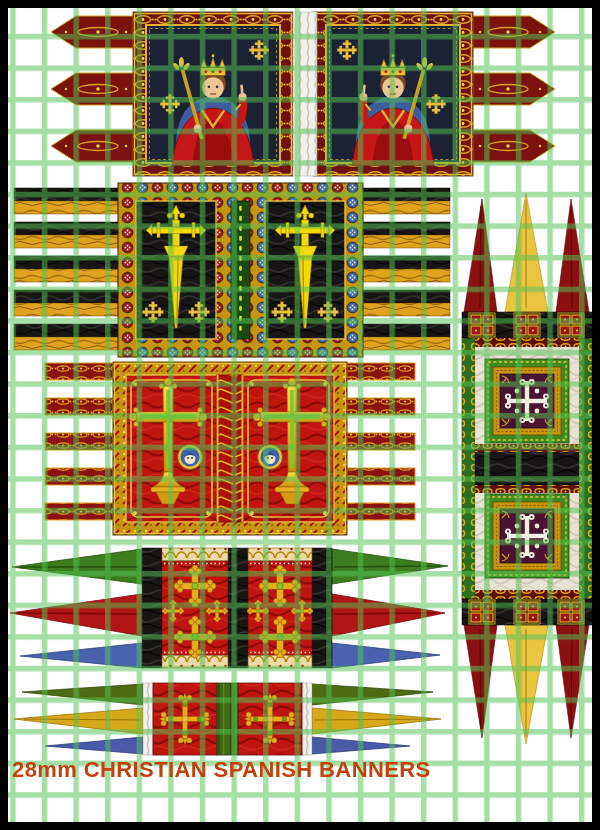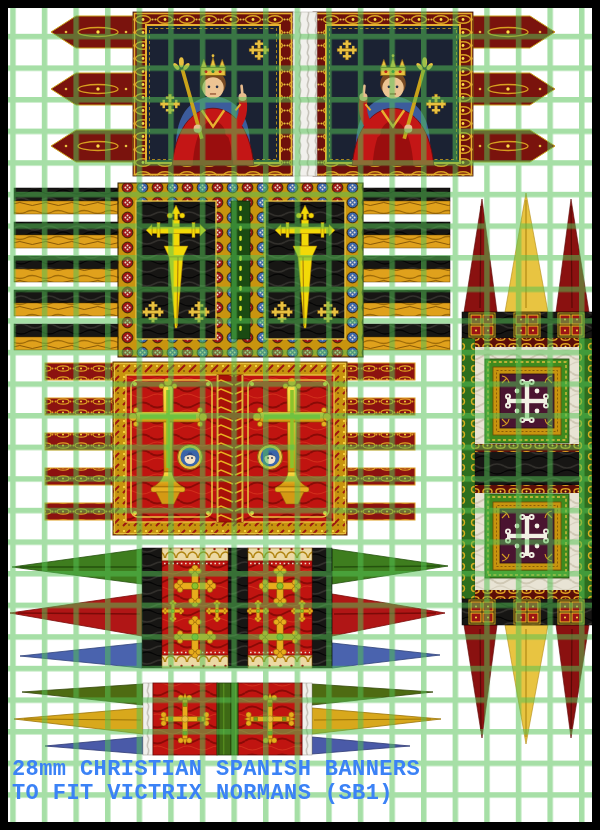--- a/index.html
+++ b/index.html
@@ -1,20 +1,20 @@
 <!DOCTYPE html>
 <html><head>
 <meta charset="utf-8">
 <style>
   html,body{margin:0;padding:0;background:#222;}
   .sheet{position:relative;width:600px;height:830px;background:#ffffff;overflow:hidden;
          font-family:"Liberation Sans",sans-serif;}
   .sheet svg{position:absolute;left:0;top:0;}
-  .footer-text{position:absolute;color:#3b82f6;font-weight:700;z-index:5;
-               font-family:Liberation Mono, monospace;}
+  .footer-text{position:absolute;color:#c2410c;font-weight:700;z-index:5;
+               font-family:Liberation Sans, sans-serif;}
   .title-line1{left:12px;top:757px;font-size:22px;letter-spacing:.4px;}
   .title-line2{left:12px;top:781px;font-size:22px;letter-spacing:.4px;}
   .copyright{right:12px;top:809px;font-size:13.5px;letter-spacing:.2px;}
 </style>
 </head>
 <body>
 
 <div class="sheet">
 <svg width="600" height="830" viewBox="0 0 600 830">
 <defs>
@@ -475,14 +475,13 @@
     <use href="#sRcPanel" transform="translate(527,401)"></use>
   </g>
   <use href="#rcHalf" transform="translate(0,937) scale(1,-1)"></use>
 </g>
 
 <rect x="0" y="0" width="600" height="830" fill="url(#pGrid)" opacity="0.52"></rect>
 <rect x="4" y="4" width="592" height="822" fill="none" stroke="#000000" stroke-width="8"></rect>
 </svg>
 
 <div class="footer-text title-line1">28mm CHRISTIAN SPANISH BANNERS</div>
-<div class="footer-text title-line2">TO FIT VICTRIX NORMANS (SB1)</div>
 </div>
 
 </body></html>

